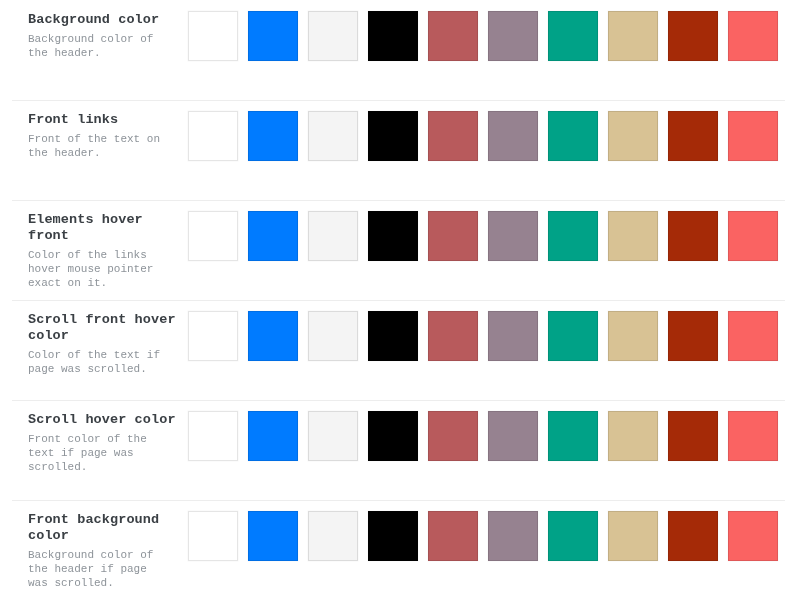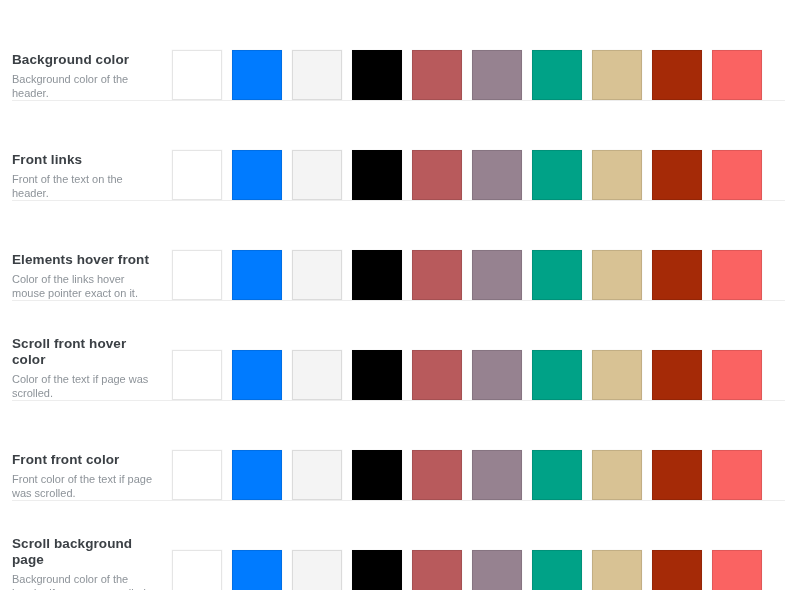--- a/index.html
+++ b/index.html
@@ -20,23 +20,24 @@
     height: 590px;
     box-sizing: border-box;
     display: block;
   }
 
   .setting-row {
     position: relative;
     height: 100px;
     box-sizing: border-box;
     display: flex;
-    align-items: flex-end;
-    padding-left: 12px;
+    align-items: flex-start;
+    padding-left: 28px;
     padding-top: 11px;
+    font-family: Liberation Mono, monospace;
   }
 
   .setting-row + .setting-row::before {
     content: "";
     position: absolute;
     left: 12px;
     right: 8px;
     top: 0;
     height: 1px;
     background: #ededed;
@@ -160,39 +161,39 @@
         <button class="swatch" style="background-color: rgb(184, 90, 92);"></button>
         <button class="swatch" style="background-color: rgb(150, 130, 144);"></button>
         <button class="swatch" style="background-color: rgb(0, 162, 135);"></button>
         <button class="swatch" style="background-color: rgb(216, 194, 148);"></button>
         <button class="swatch" style="background-color: rgb(165, 42, 7);"></button>
         <button class="swatch" style="background-color: rgb(250, 99, 98);"></button>
       </div>
     </div>
     <div class="setting-row">
       <div class="row-label">
-        <div class="row-title">Front front color</div>
+        <div class="row-title">Scroll hover color</div>
         <div class="row-desc">Front color of the text if page was scrolled.</div>
       </div>
       <div class="swatch-strip">
         <button class="swatch" style="background-color: rgb(255, 255, 255);"></button>
         <button class="swatch" style="background-color: rgb(0, 123, 255);"></button>
         <button class="swatch" style="background-color: rgb(244, 244, 244);"></button>
         <button class="swatch" style="background-color: rgb(0, 0, 0);"></button>
         <button class="swatch" style="background-color: rgb(184, 90, 92);"></button>
         <button class="swatch" style="background-color: rgb(150, 130, 144);"></button>
         <button class="swatch" style="background-color: rgb(0, 162, 135);"></button>
         <button class="swatch" style="background-color: rgb(216, 194, 148);"></button>
         <button class="swatch" style="background-color: rgb(165, 42, 7);"></button>
         <button class="swatch" style="background-color: rgb(250, 99, 98);"></button>
       </div>
     </div>
     <div class="setting-row">
       <div class="row-label">
-        <div class="row-title">Scroll background page</div>
+        <div class="row-title">Front background color</div>
         <div class="row-desc">Background color of the header if page was scrolled.</div>
       </div>
       <div class="swatch-strip">
         <button class="swatch" style="background-color: rgb(255, 255, 255);"></button>
         <button class="swatch" style="background-color: rgb(0, 123, 255);"></button>
         <button class="swatch" style="background-color: rgb(244, 244, 244);"></button>
         <button class="swatch" style="background-color: rgb(0, 0, 0);"></button>
         <button class="swatch" style="background-color: rgb(184, 90, 92);"></button>
         <button class="swatch" style="background-color: rgb(150, 130, 144);"></button>
         <button class="swatch" style="background-color: rgb(0, 162, 135);"></button>

